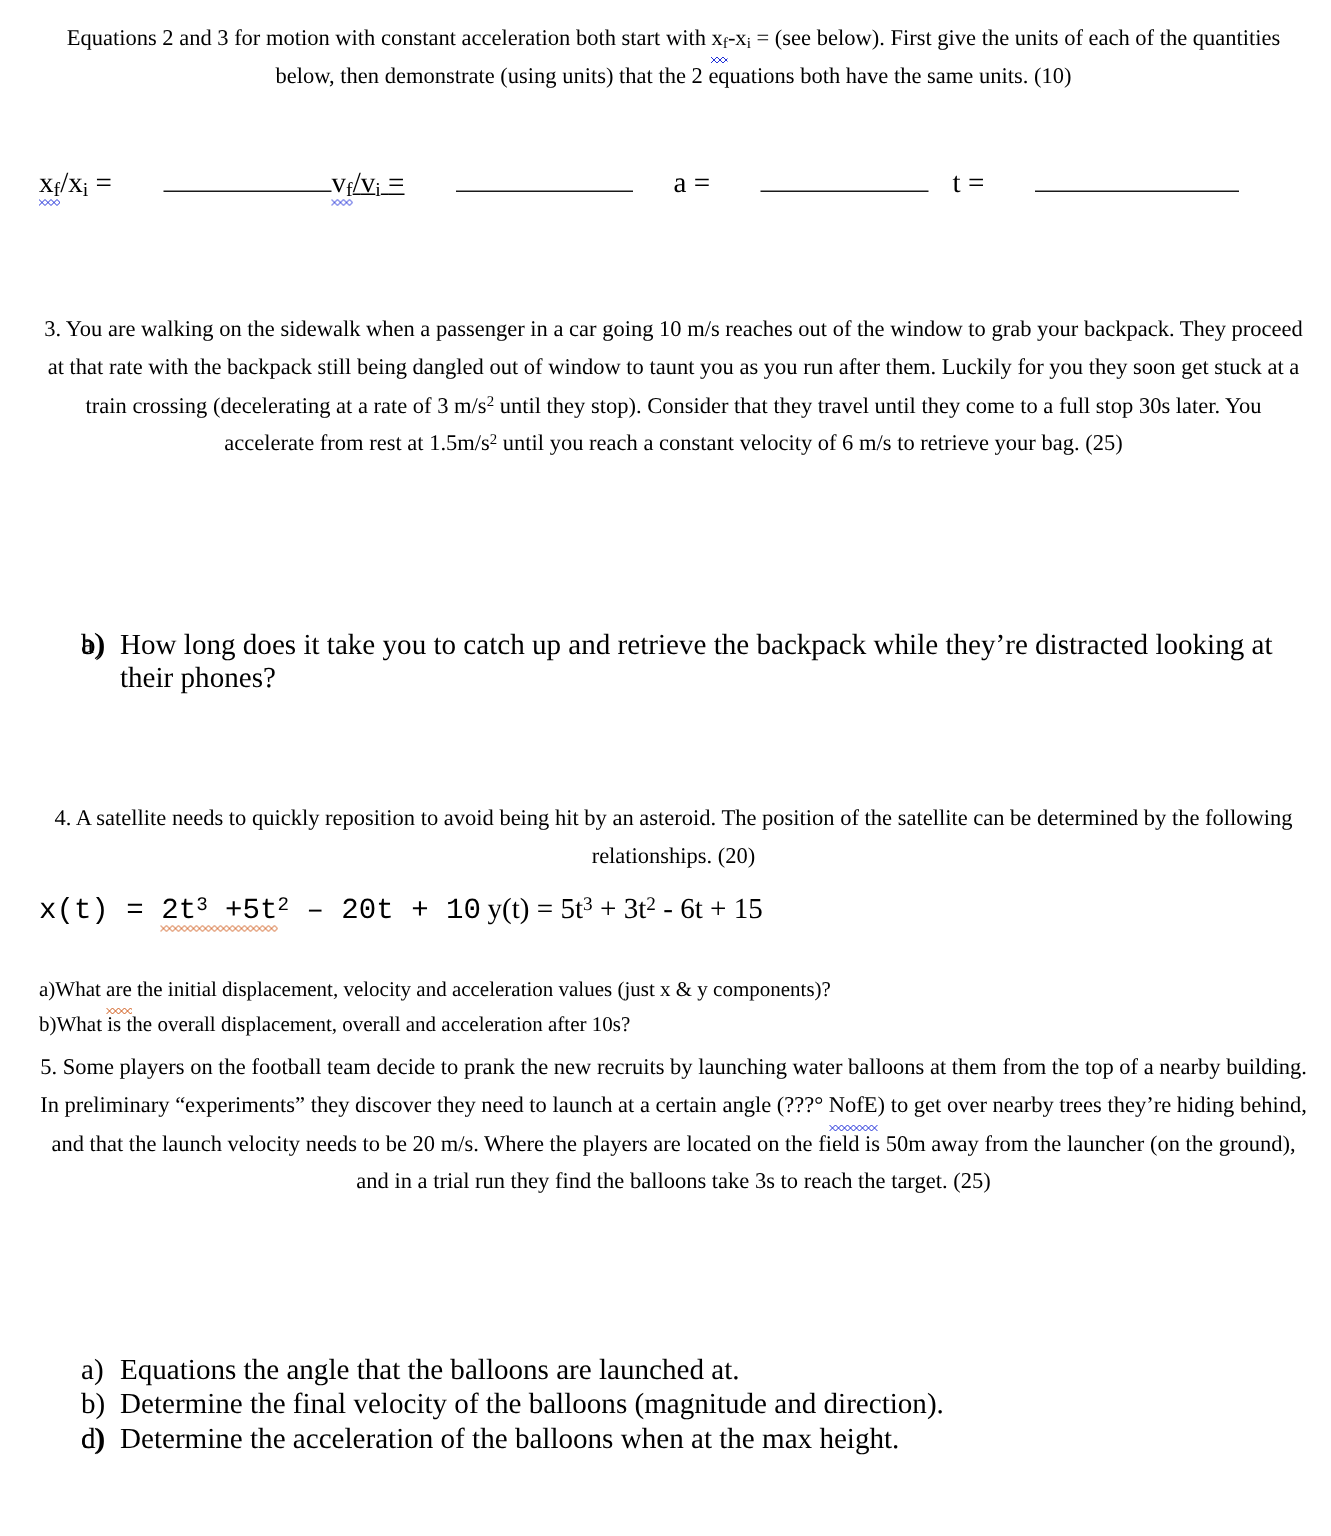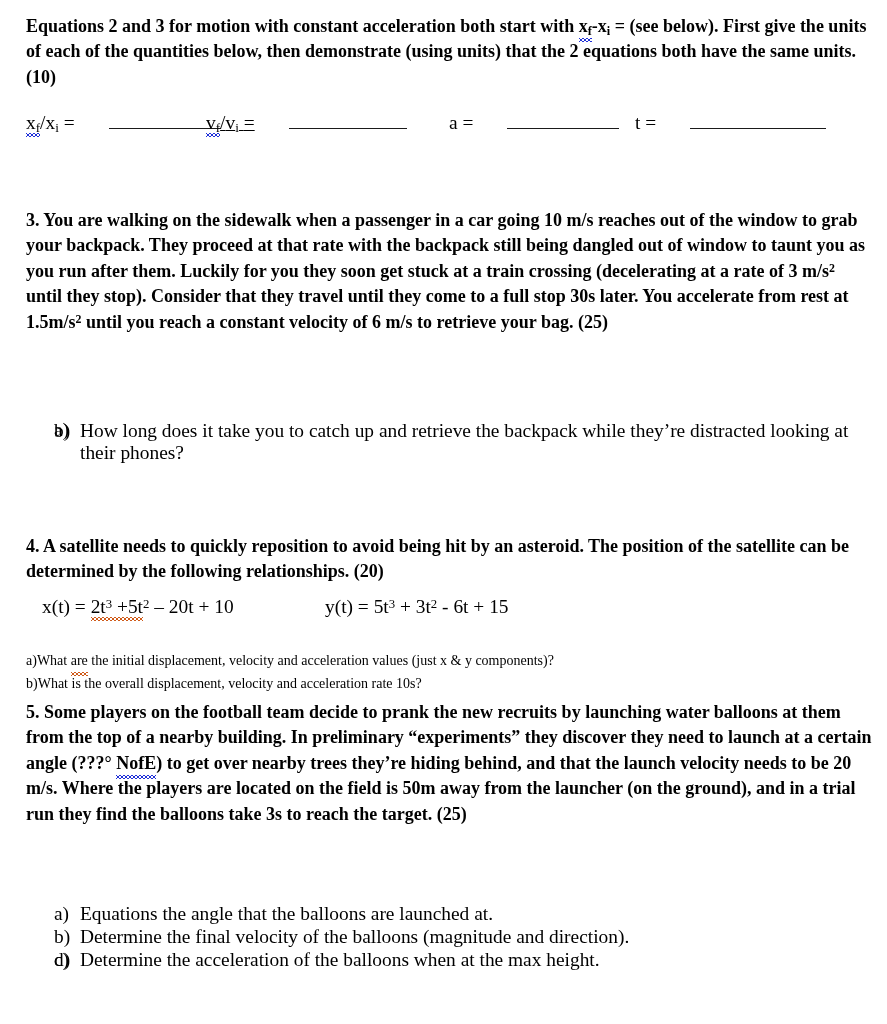--- a/index.html
+++ b/index.html
@@ -23,25 +23,24 @@
     width: 887px;
     height: 1024px;
     background: #ffffff;
     padding: 0;
     box-sizing: border-box;
   }
 
   
   .block {
     position: absolute;
-    font-size: 18px;
+    font-size: 15px;
     line-height: 25.4px;
     letter-spacing: 0.0px;
-    text-align: left;
-    font-weight: bold;
+    text-align: center;
   }
 
   .para {
     left: 26px;
     width: 846px;
   }
 
   
   .list {
     position: absolute;
@@ -167,21 +166,21 @@
     <span>Equations 2 and 3 for motion with constant acceleration both start with </span><span class="sq sq-blue nowrap"><span>x</span><sub>f</sub></span><span>-x</span><sub>i</sub><span> = (see below). First give the units of each of the quantities below, then demonstrate (using units) that the 2 equations both have the same units. (10)</span>
   </div>
 
   <div class="blank-row">
 
     <div class="blank-item" style="left:0px;">
       <span class="blank-label"><span class="sq sq-blue nowrap"><span>x</span><sub>f</sub></span><span>/</span><span>x</span><sub>i</sub>&nbsp;<span>=</span></span>
       <span class="blank-line" style="width:112px;"></span>
     </div>
 
-    <div class="blank-item" style="left:180px;text-decoration:underline;">
+    <div class="blank-item" style="left:195px;text-decoration:underline;">
       <span class="blank-label"><span class="sq sq-blue nowrap"><span>v</span><sub>f</sub></span><span>/</span><span>v</span><sub>i</sub>&nbsp;<span>=</span></span>
       <span class="blank-line" style="width:118px;"></span>
     </div>
 
     <div class="blank-item" style="left:423px;">
       <span class="blank-label"><span>a</span>&nbsp;<span>=</span></span>
       <span class="blank-line" style="width:112px;"></span>
     </div>
 
     <div class="blank-item" style="left:609px;">
@@ -202,35 +201,35 @@
       <span class="marker">b)</span>
       <span>How long does it take you to catch up and retrieve the backpack while they’re distracted looking at their phones?</span>
     </li>
   </ul>
 
   <div class="block para" style="top:534px;">
     <span>4.  A satellite needs to quickly reposition to avoid being hit by an asteroid. The position of the satellite can be determined by the following relationships. (20)</span>
   </div>
 
   <div class="eq-row">
-    <div class="eq" style="left:16px;">
+    <div class="eq" style="left:0px;font-family:Liberation Mono, monospace;">
       <span>x(t) = </span><span class="sq sq-red nowrap"><span>2t</span><sup>3</sup><span> +5t</span></span><sup>2</sup><span> – 20t + 10</span>
     </div>
 
     <div class="eq" style="left:299px;">
       <span>y(t) = </span><span>5t</span><sup>3</sup><span> + 3t</span><sup>2</sup><span>  - 6t + 15</span>
     </div>
   </div>
 
   <ul class="list-flush" style="top:650px;">
     <li>
       <span>a)</span><span>What </span><span class="sq sq-red">are</span><span> the initial displacement, velocity and acceleration values (just x &amp; y components)?</span>
     </li>
     <li>
-      <span>b)</span><span>What is the overall displacement, velocity and acceleration rate 10s?</span>
+      <span>b)</span><span>What is the overall displacement, overall and acceleration after 10s?</span>
     </li>
   </ul>
 
   <div class="block para" style="top:700px;">
     <span>5.  Some players on the football team decide to prank the new recruits by launching water balloons at them from the top of a nearby building.  In preliminary “experiments” they discover they need to launch at a certain angle (???° </span><span class="sq sq-blue">NofE</span><span>) to get over nearby trees they’re hiding behind, and that the launch velocity needs to be 20 m/s.  Where the players are located on the field is 50m away from the launcher (on the ground), and in a trial run they find the balloons take 3s to reach the target. (25)</span>
   </div>
 
   <ul class="list" style="top:903px;">
     <li>
       <span class="marker">a)</span>

